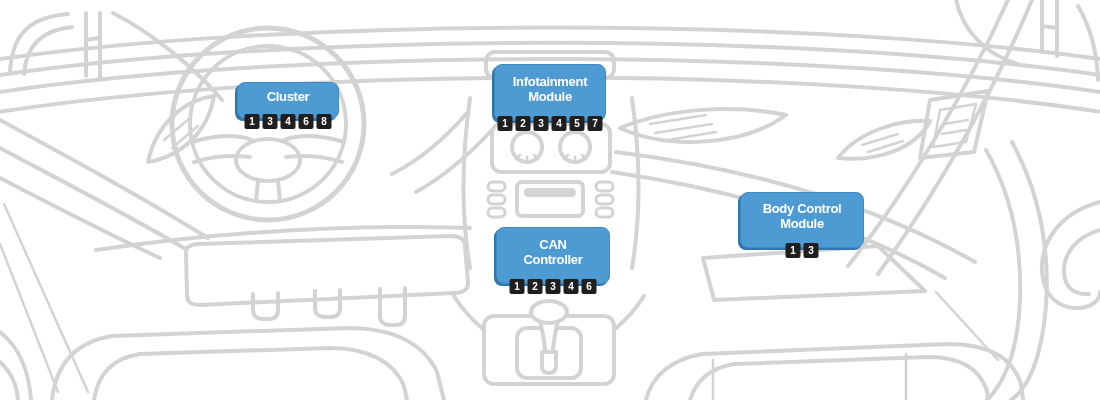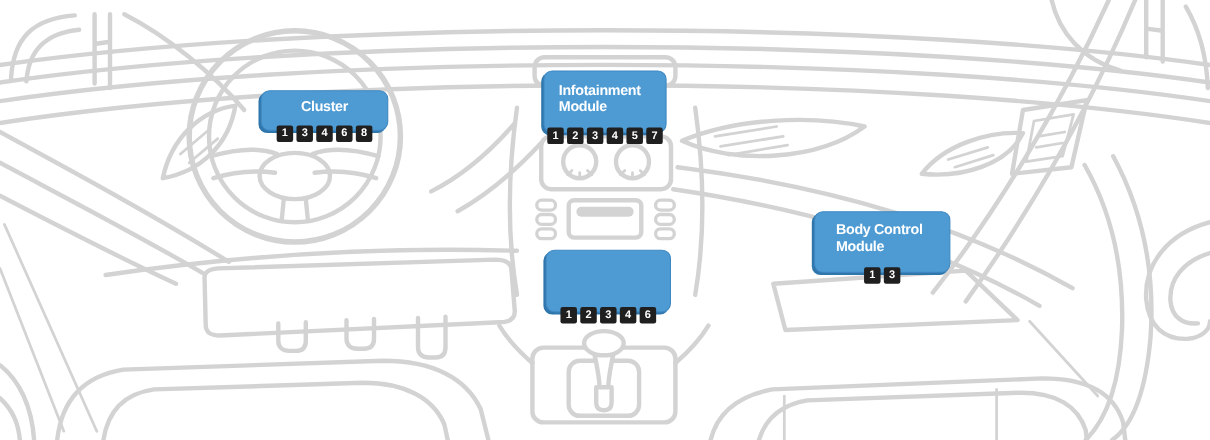--- a/index.html
+++ b/index.html
@@ -8,21 +8,21 @@
     font-family:"Liberation Sans", sans-serif;
   }
   svg.lineart{position:absolute;left:0;top:0;}
   .module{
     position:absolute;background:#4E9BD4;border:1px solid #3f88c1;border-radius:8px;
     box-shadow:-2px 2px 0 0 #2e76ab;
     display:flex;align-items:center;justify-content:center;
     box-sizing:border-box;padding-bottom:6px;
   }
   .module-title{
-    color:#ffffff;font-weight:700;font-size:13px;line-height:1.12;
+    color:#ffffff;font-weight:700;font-size:13px;line-height:1.12;text-align:center;
     letter-spacing:-0.3px;max-width:84px;margin:0 auto;
   }
   .chips{
     position:absolute;left:50%;bottom:-11px;transform:translateX(-50%);
     display:flex;gap:3px;
   }
   .chip{
     width:15px;height:15px;background:#1F1F1F;color:#ffffff;border-radius:2px;
     font-size:10px;font-weight:700;display:flex;align-items:center;justify-content:center;
     flex:0 0 auto;
@@ -146,21 +146,21 @@
       <path d="M713,360 L713,400 M906,354 L906,400" stroke-width="2.5"></path>
     </g>
 
     <g>
       <path d="M0,332 C18,346 29,370 31,400"></path>
       <path d="M0,362 C11,372 17,386 18,400"></path>
       <path d="M4,204 L88,392 M0,244 L58,392" stroke-width="2.5"></path>
     </g>
   </svg>
 
-  <div class="module" style="left:237px;top:82px;width:116px;height:37px;">
+  <div class="module" style="left:237px;top:82px;width:102px;height:37px;">
     <div class="module-title">Cluster</div>
     <div class="chips">
       <span class="chip">1</span>
       <span class="chip">3</span>
       <span class="chip">4</span>
       <span class="chip">6</span>
       <span class="chip">8</span>
     </div>
   </div>
 
@@ -170,20 +170,21 @@
       <span class="chip">1</span>
       <span class="chip">2</span>
       <span class="chip">3</span>
       <span class="chip">4</span>
       <span class="chip">5</span>
       <span class="chip">7</span>
     </div>
   </div>
 
   <div class="module" style="left:496px;top:227px;width:114px;height:57px;">
+    <div class="module-title">CAN Controller</div>
     <div class="chips">
       <span class="chip">1</span>
       <span class="chip">2</span>
       <span class="chip">3</span>
       <span class="chip">4</span>
       <span class="chip">6</span>
     </div>
   </div>
 
   <div class="module" style="left:740px;top:192px;width:124px;height:56px;">

